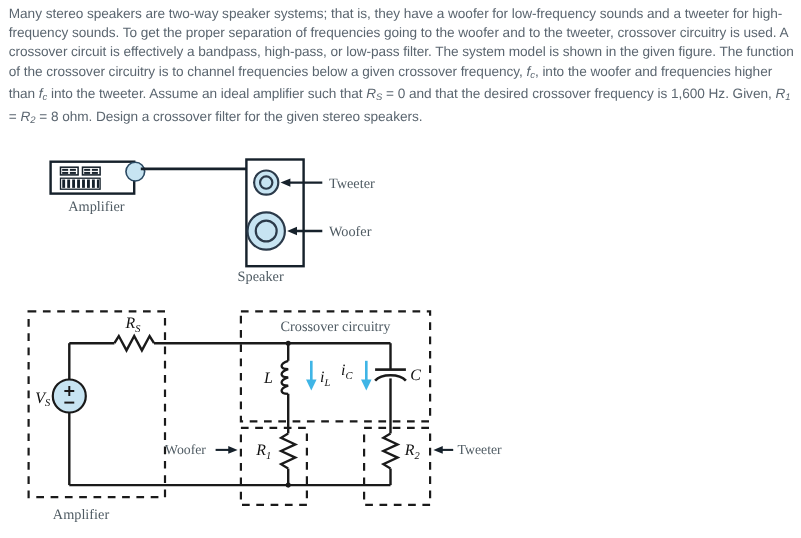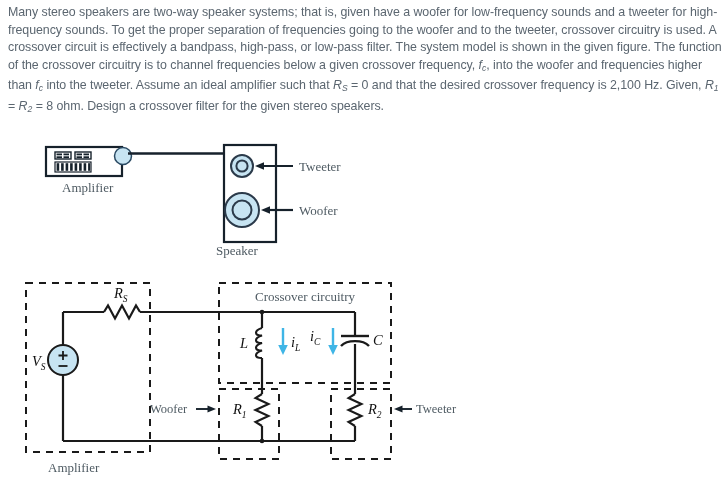--- a/index.html
+++ b/index.html
@@ -43,26 +43,26 @@
     font-style:italic;
     fill:#111111;
   }
   .var-main{font-size:14.5px;}
   .var-sub{font-size:9.5px;}
 </style>
 </head>
 <body>
 
 <div class="problem-text">
-  <span>Many stereo speakers are two-way speaker systems; that is, given have a woofer for low-frequency sounds and</span>
+  <span>Many stereo speakers are two-way speaker systems; that is, they have a woofer for low-frequency sounds and</span>
   <span>a tweeter for high-frequency sounds. To get the proper separation of frequencies going to the woofer and to</span>
   <span>the tweeter, crossover circuitry is used. A crossover circuit is effectively a bandpass, high-pass, or low-pass</span>
   <span>filter. The system model is shown in the given figure. The function of the crossover circuitry is to channel</span>
   frequencies below a given crossover frequency, <span class="it">f</span><sub>c</sub>, into the woofer and frequencies higher than <span class="it">f</span><sub>c</sub> into the
-  tweeter. Assume an ideal amplifier such that <span class="it">R</span><sub>S</sub> = 0 and that the desired crossover frequency is <span>2,100 Hz</span>.
+  tweeter. Assume an ideal amplifier such that <span class="it">R</span><sub>S</sub> = 0 and that the desired crossover frequency is <span>1,600 Hz</span>.
   Given, <span class="it">R</span><sub>1</sub> = <span class="it">R</span><sub>2</sub> = 8 ohm. Design a crossover filter for the given stereo speakers.
 </div>
 
 <div class="figure">
 <svg class="fig-svg" width="728" height="353" viewBox="0 0 728 353" xmlns="http://www.w3.org/2000/svg">
 
   <g>
 
     <g>
       <rect x="46" y="11" width="76" height="29" fill="#ffffff" stroke="#16212b" stroke-width="2.2"></rect>

